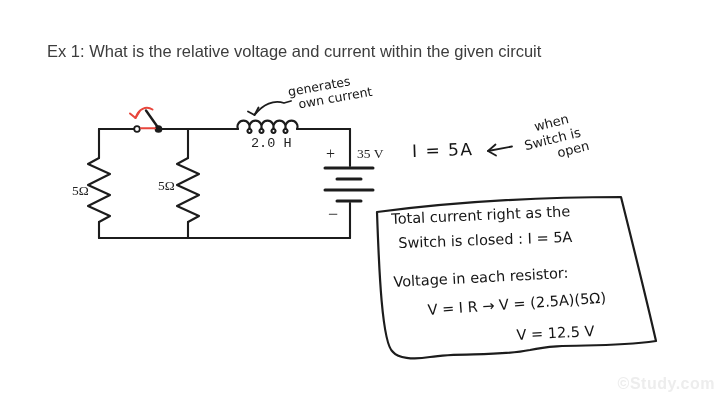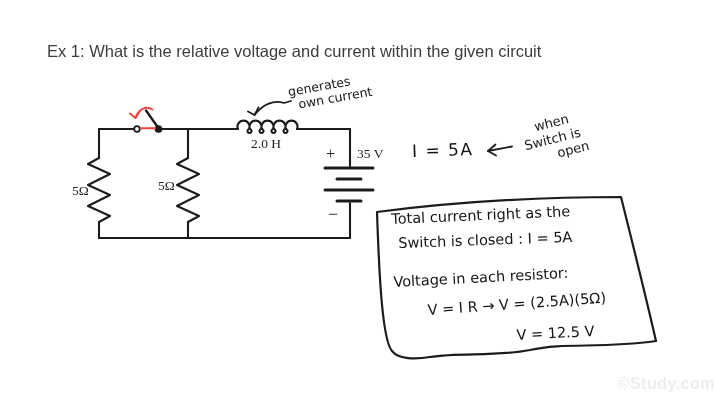--- a/index.html
+++ b/index.html
@@ -82,21 +82,21 @@
       <path stroke-width="2.2" d="M377,212 C455,202 540,197 621,197 C633,245 645,293 656,341 C600,349 565,342 530,350 C495,357 460,352 430,357 C412,360 398,358 393,352 C382,344 379,270 377,212 Z"></path>
     </g>
 
     <g stroke="#e8463c" stroke-width="2" fill="none" stroke-linecap="round">
       <path d="M141,128.3 H155"></path>
       <path d="M152.5,109.5 C146,105.5 138.5,109 135.5,118"></path>
       <path d="M135.5,118 L139.5,111.5 M135.5,118 L130,113.5"></path>
     </g>
   </svg>
 
-  <div class="abs printed" style="left:251px;top:136px;">2.0 H</div>
+  <div class="abs printed" style="left:251px;top:136px;font-family:Liberation Mono, monospace;">2.0 H</div>
   <div class="abs printed" style="left:326px;top:145px;font-size:16px;">+</div>
   <div class="abs printed" style="left:357px;top:146px;">35 V</div>
   <div class="abs printed" style="left:328px;top:204px;font-size:18px;">−</div>
   <div class="abs printed" style="left:72px;top:183px;">5Ω</div>
   <div class="abs printed" style="left:158px;top:178px;">5Ω</div>
 
   <div class="abs hand" style="left:283px;top:86px;font-size:12.5px;line-height:14px;transform:rotate(-10deg);transform-origin:left top;">
     <div style="margin-left:4px;">generates</div>
     <div style="margin-left:12px;">own current</div>
   </div>

